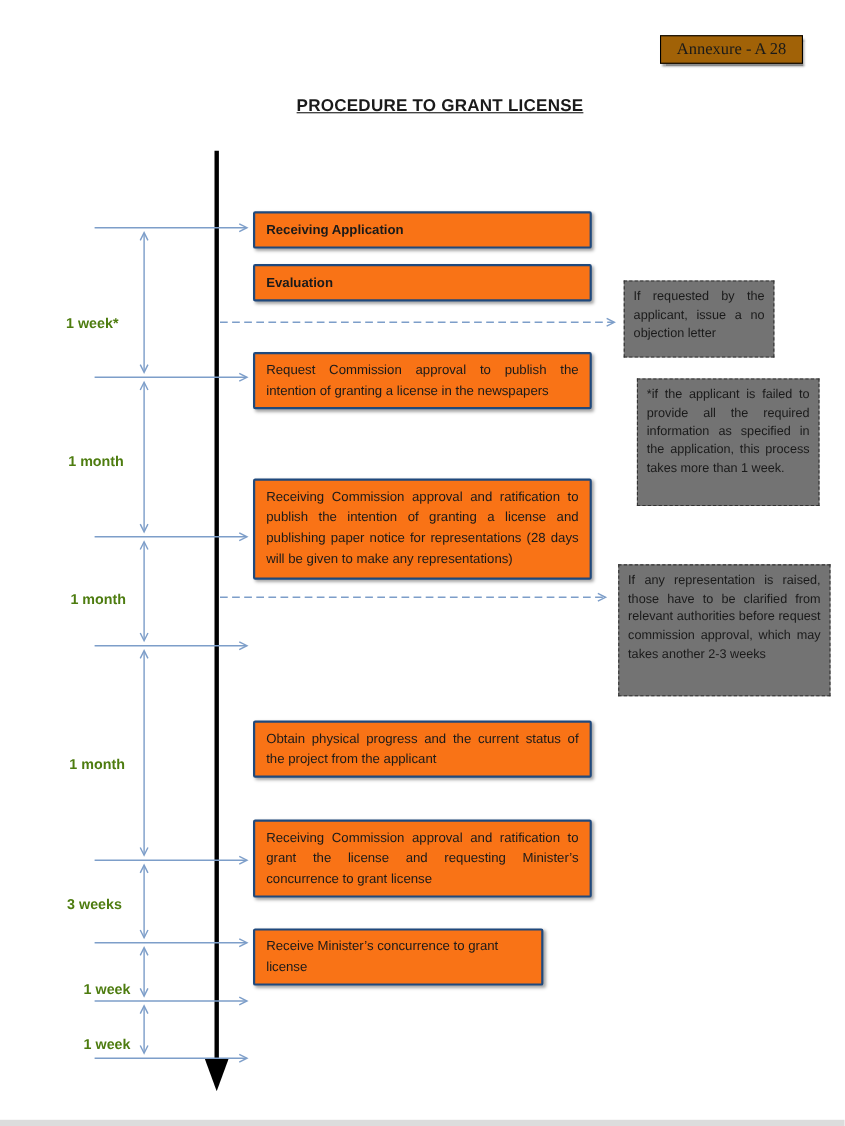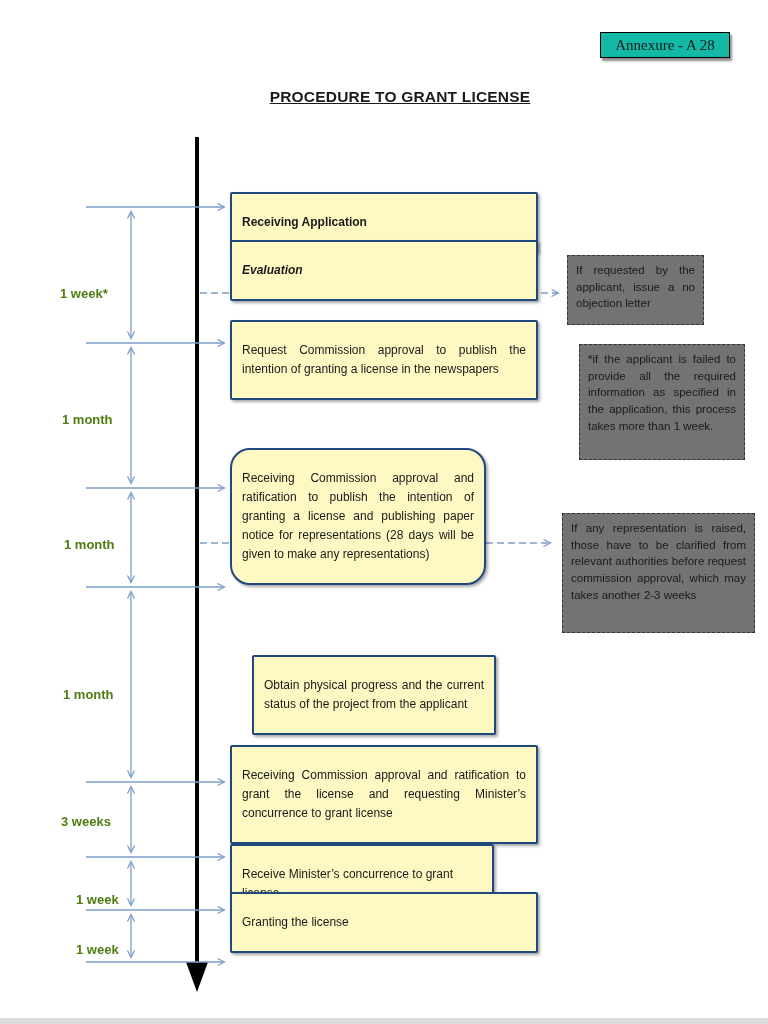--- a/index.html
+++ b/index.html
@@ -5,43 +5,43 @@
   html,body{margin:0;padding:0;background:#fff;}
   .page{
     position:relative;width:768px;height:1024px;background:#ffffff;overflow:hidden;
     font-family:"Liberation Sans","DejaVu Sans",sans-serif;color:#1a1a1a;
   }
   .page-bottom-edge{position:absolute;left:0;right:0;bottom:0;height:6px;background:#dcdcdc;}
   .annexure{
     position:absolute;left:600px;top:32px;width:128px;height:24px;
     border:1px solid #000;box-shadow:2px 3px 2px rgba(0,0,0,0.45);
     font-family:"Liberation Serif","DejaVu Serif",serif;font-size:15px;
-    display:flex;align-items:center;justify-content:center;background:#14b8a6;
+    display:flex;align-items:center;justify-content:center;background:#a16207;
   }
   .title{
     position:absolute;left:250px;top:88px;width:300px;text-align:center;
     font-size:15.5px;font-weight:bold;text-decoration:underline;letter-spacing:.2px;
   }
   svg.connectors{position:absolute;left:0;top:0;pointer-events:none;}
   .step{
-    position:absolute;box-sizing:border-box;background:#fef9c3;
+    position:absolute;box-sizing:border-box;background:#f97316;
     border:2.5px solid var(--box-border,#1F497D);border-radius:2px;
     box-shadow:2px 2px 3px rgba(0,0,0,0.35);
-    padding:19px 10px;font-size:12px;line-height:1.58;
+    padding:5px 10px;font-size:12px;line-height:1.58;
     display:flex;align-items:center;
   }
   .step.multi{align-items:flex-start;}
   .step.multi span{text-align:justify;}
   .step.bold span{font-weight:600;}
   .b1{left:230px;top:192px;width:308px;min-height:34px;}
-  .b2{left:230px;top:240px;width:308px;min-height:34px;font-style:italic;}
+  .b2{left:230px;top:240px;width:308px;min-height:34px;}
   .b3{left:230px;top:320px;width:308px;min-height:52px;justify-content:center;}
-  .b4{left:230px;top:448px;width:256px;min-height:92px;border-radius:20px;}
+  .b4{left:230px;top:435px;width:308px;min-height:92px;}
   .b5{left:230px;top:568px;width:308px;min-height:48px;}
-  .b6{left:230px;top:655px;width:244px;min-height:52px;margin-left:22px;}
+  .b6{left:230px;top:655px;width:308px;min-height:52px;}
   .b7{left:230px;top:745px;width:308px;min-height:70px;}
   .b8{left:230px;top:844px;width:264px;min-height:32px;}
   .b9{left:230px;top:892px;width:308px;min-height:34px;}
   .b10{left:230px;top:998px;width:308px;min-height:34px;margin-top:47px;}
   .note{
     position:absolute;box-sizing:border-box;background:#737373;
     border:1.4px dashed #333;
     padding:6px 8px;font-size:11.5px;line-height:1.45;text-align:justify;
   }
   .nA{left:567px;top:255px;width:137px;min-height:70px;}
@@ -130,23 +130,20 @@
   </div>
   <div class="step b6 multi">
     <span>Obtain physical progress and the current status of the project from the applicant</span>
   </div>
   <div class="step b7 multi">
     <span>Receiving Commission approval and ratification to grant the license and requesting Minister’s concurrence to grant license</span>
   </div>
   <div class="step b8">
     <span>Receive Minister’s concurrence to grant license</span>
   </div>
-  <div class="step b9">
-    <span>Granting the license</span>
-  </div>
   <div class="step b10">
     <span>Publish in the gazette</span>
   </div>
 
   <div class="note nA">
     <span>If requested by the applicant, issue a no objection letter</span>
   </div>
   <div class="note nB">
     <span>*if the applicant is failed to provide all the required information as specified in the application, this process takes more than 1 week.</span>
   </div>

